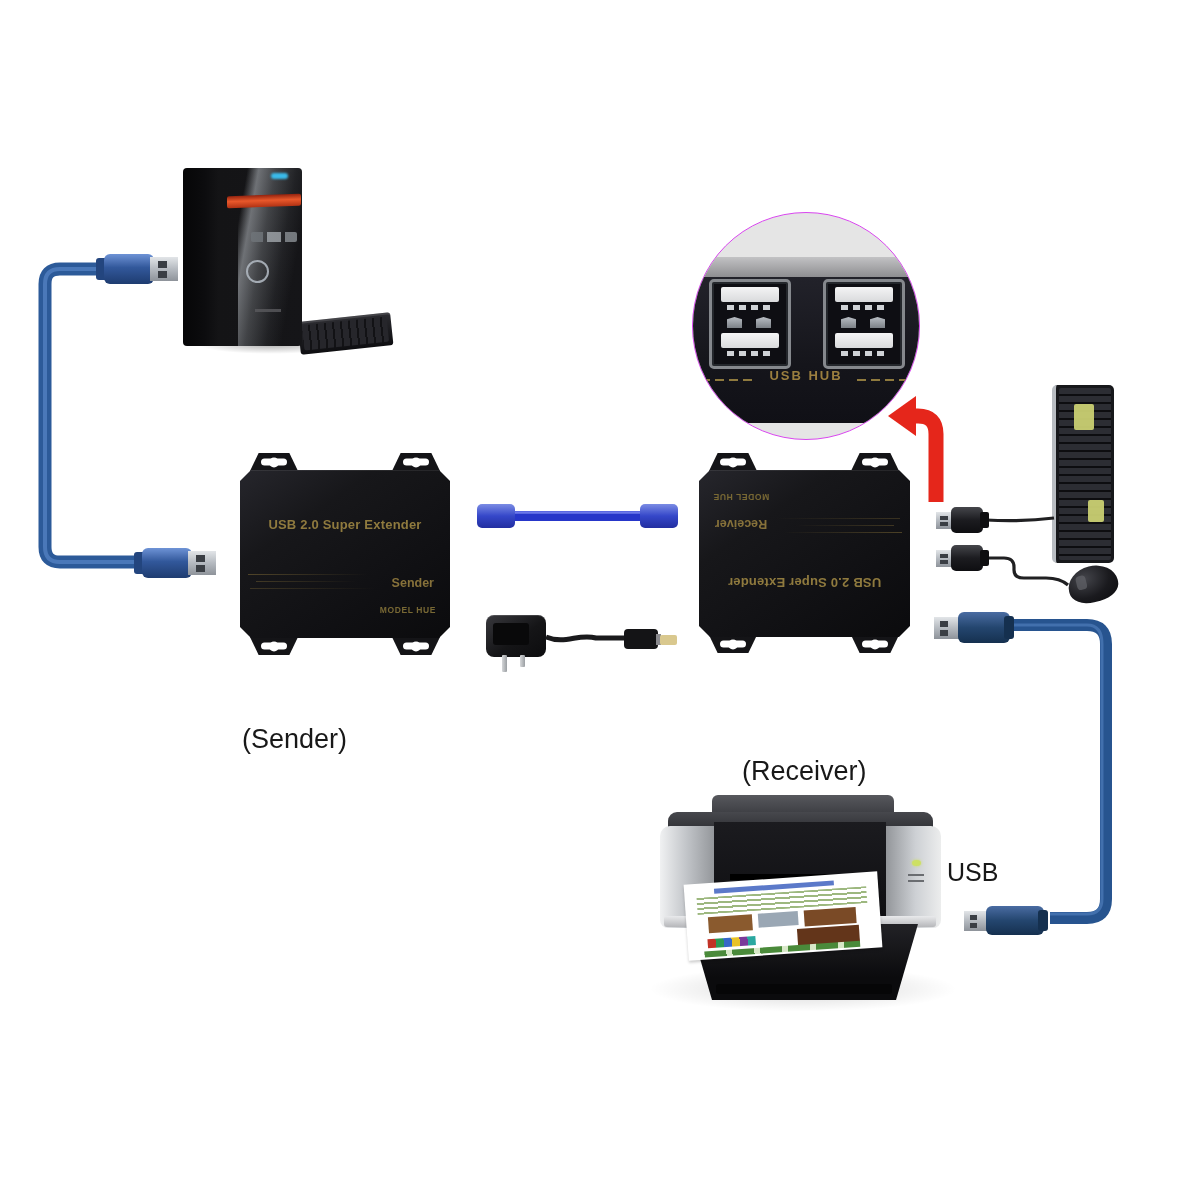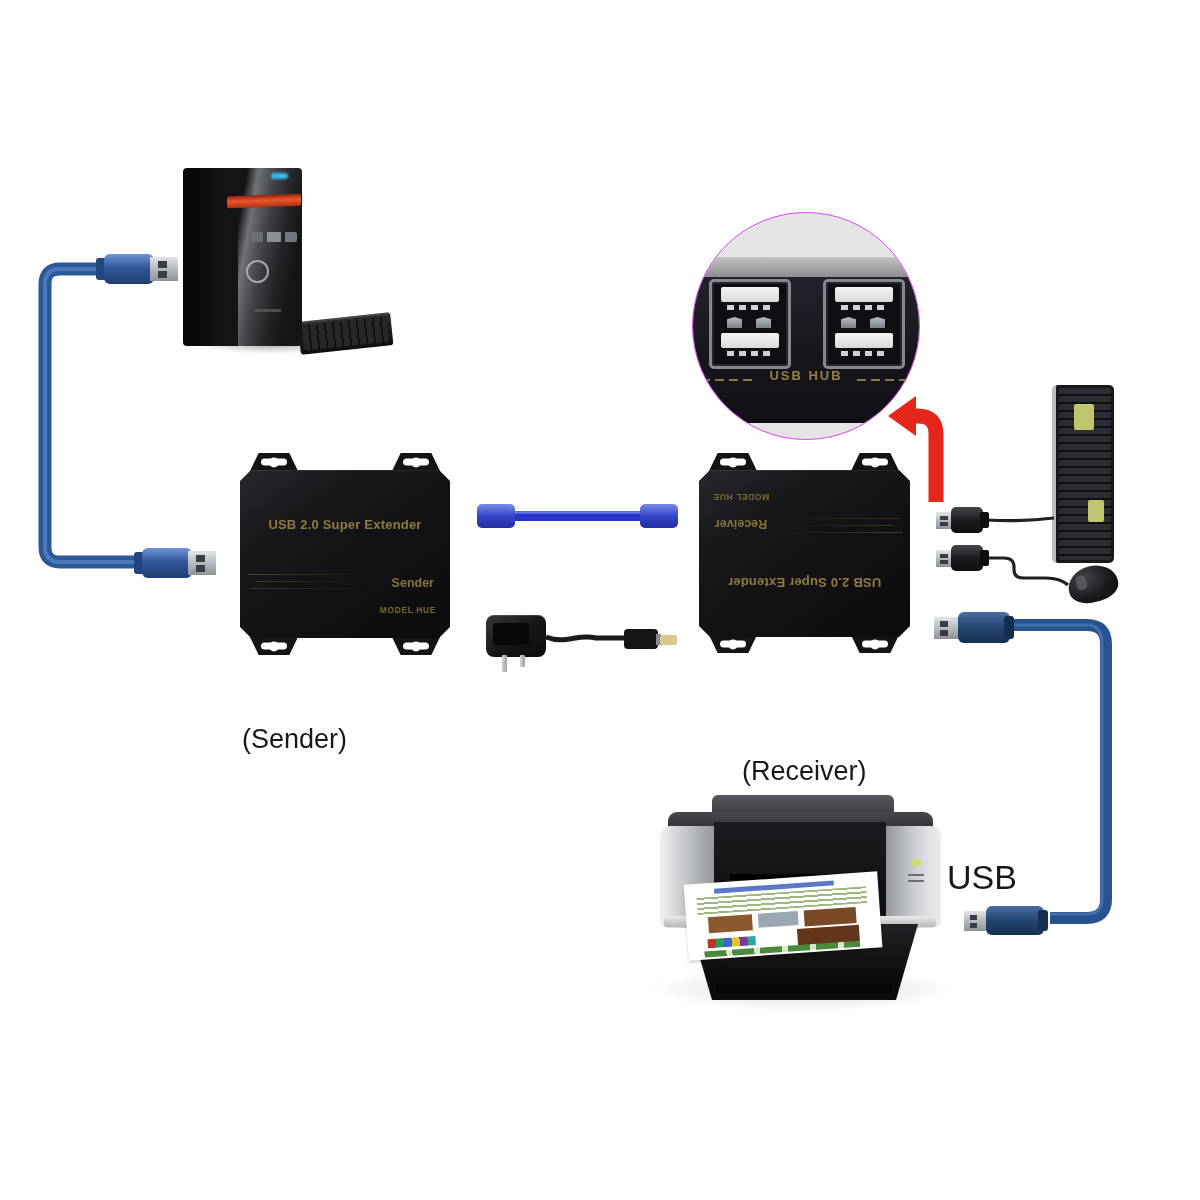--- a/index.html
+++ b/index.html
@@ -341,15 +341,15 @@
       <div class="tongue" style="top:51px;"></div>
       <div class="contacts" style="top:69px;"></div>
     </div>
     <div class="hub-dash" style="left:8px;"></div>
     <div class="hub-dash" style="left:164px;"></div>
     <div class="hub-label">USB HUB</div>
   </div>
 
   <div class="caption" style="left:242px;top:724px;width:180px;">(Sender)</div>
   <div class="caption" style="left:742px;top:724px;width:180px;margin-top:32px;">(Receiver)</div>
-  <div class="caption" style="left:947px;top:858px;width:100px;font-size:34px;">USB</div>
+  <div class="caption" style="left:947px;top:858px;width:100px;font-size:25px;">USB</div>
 
 </div>
 
 </body></html>

